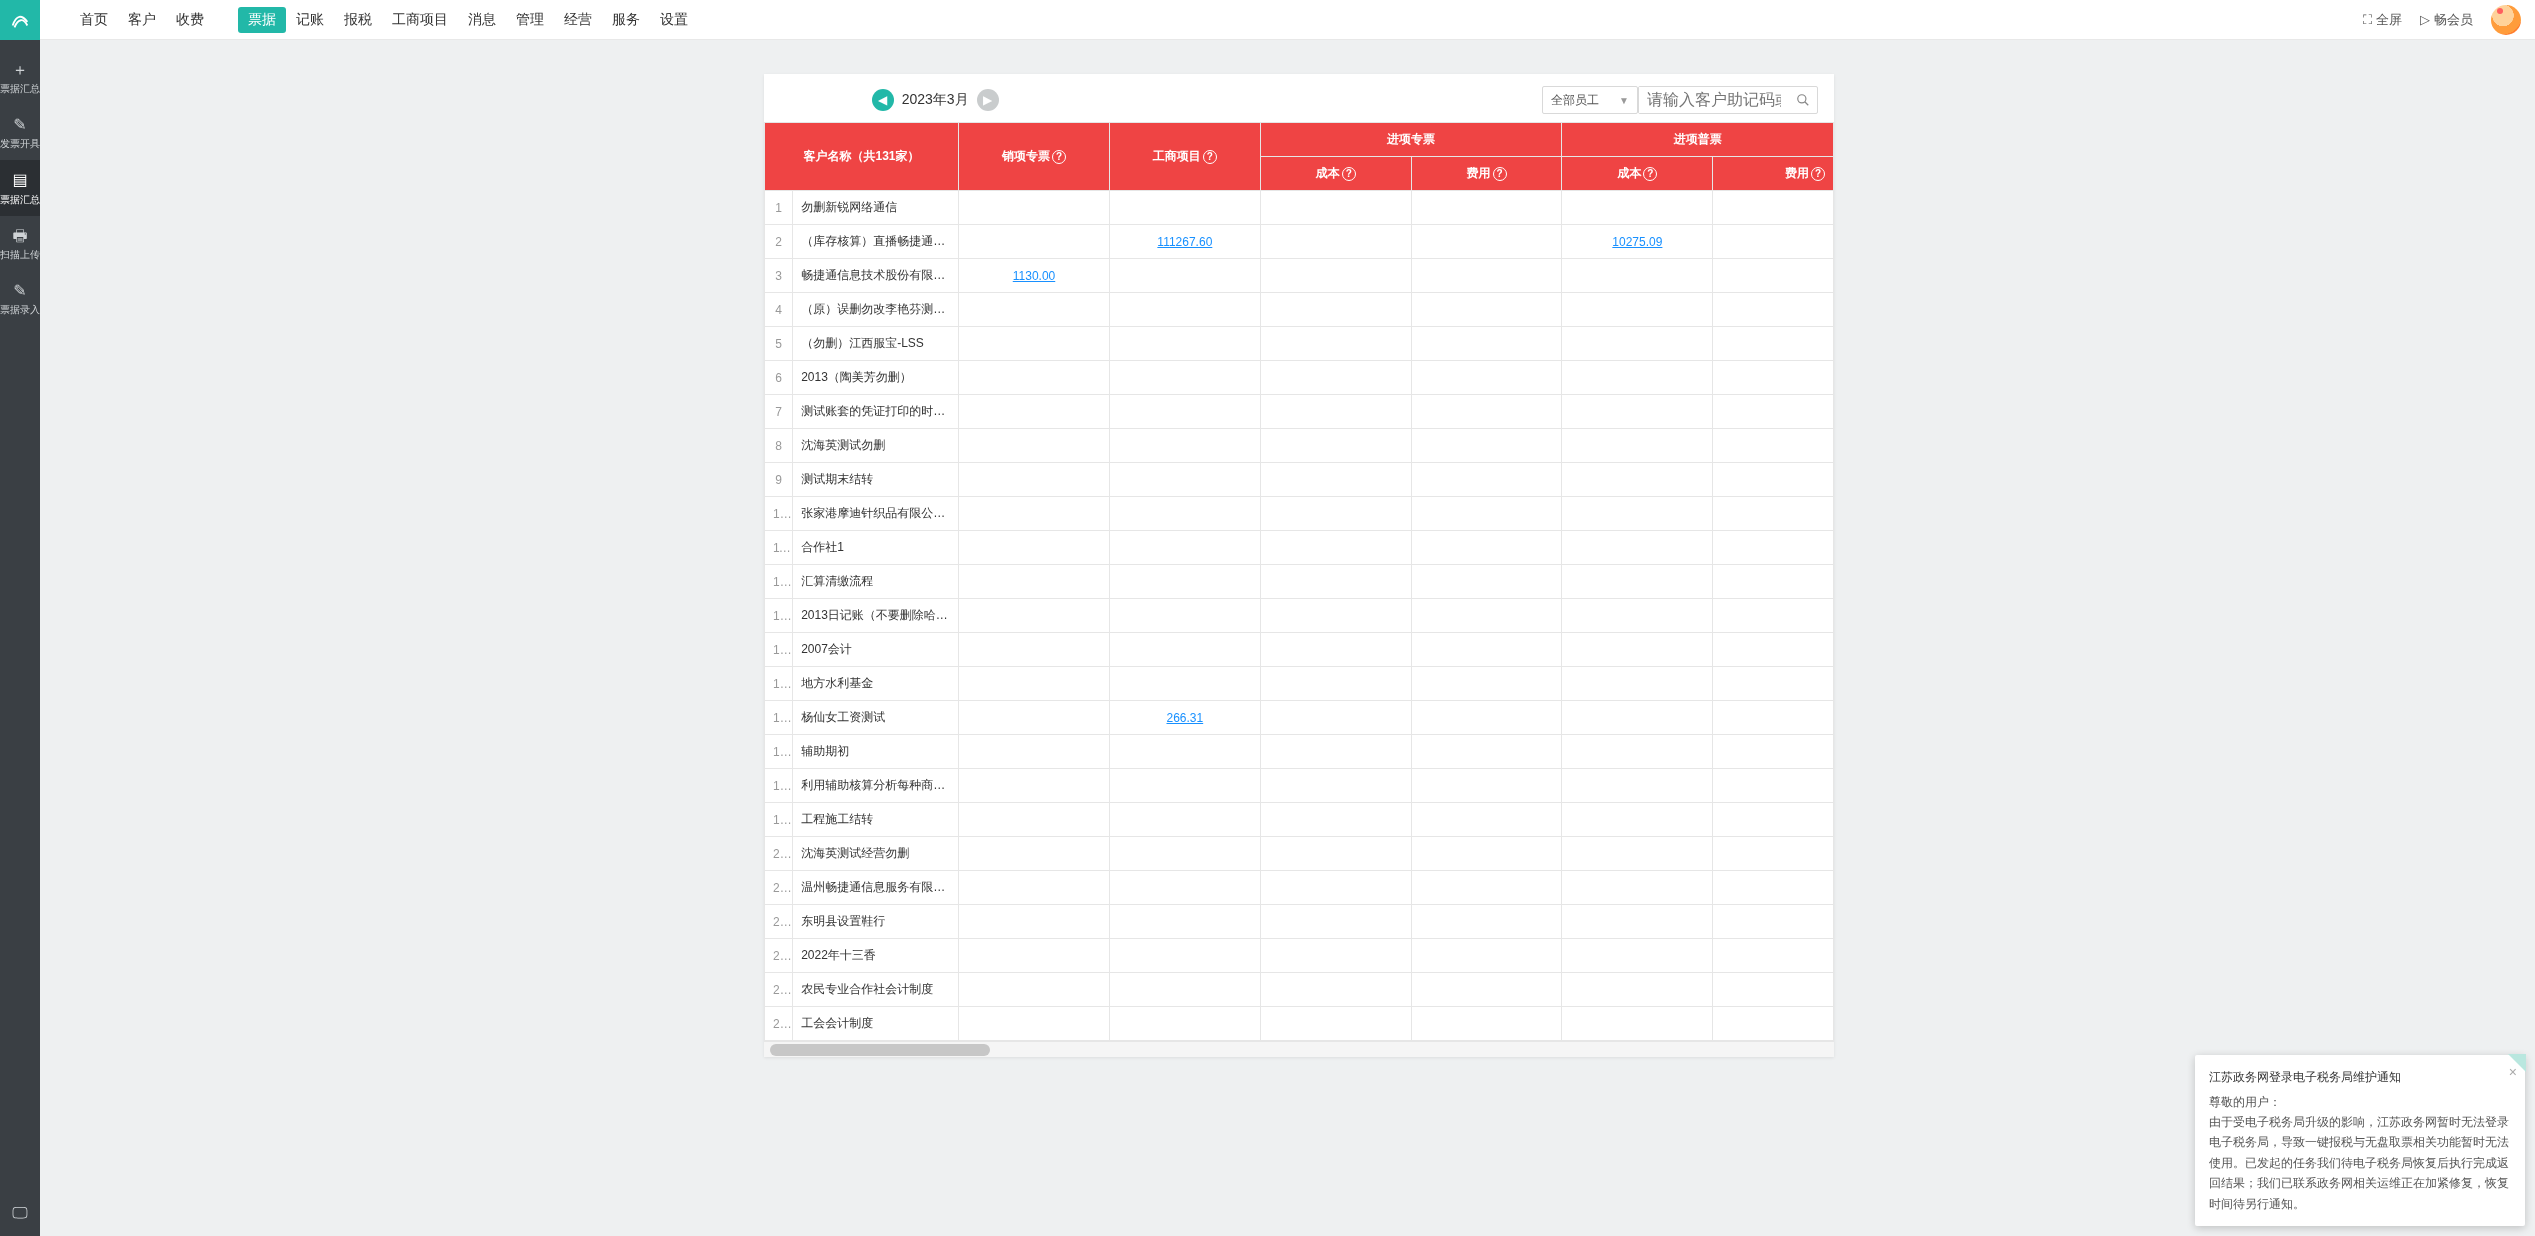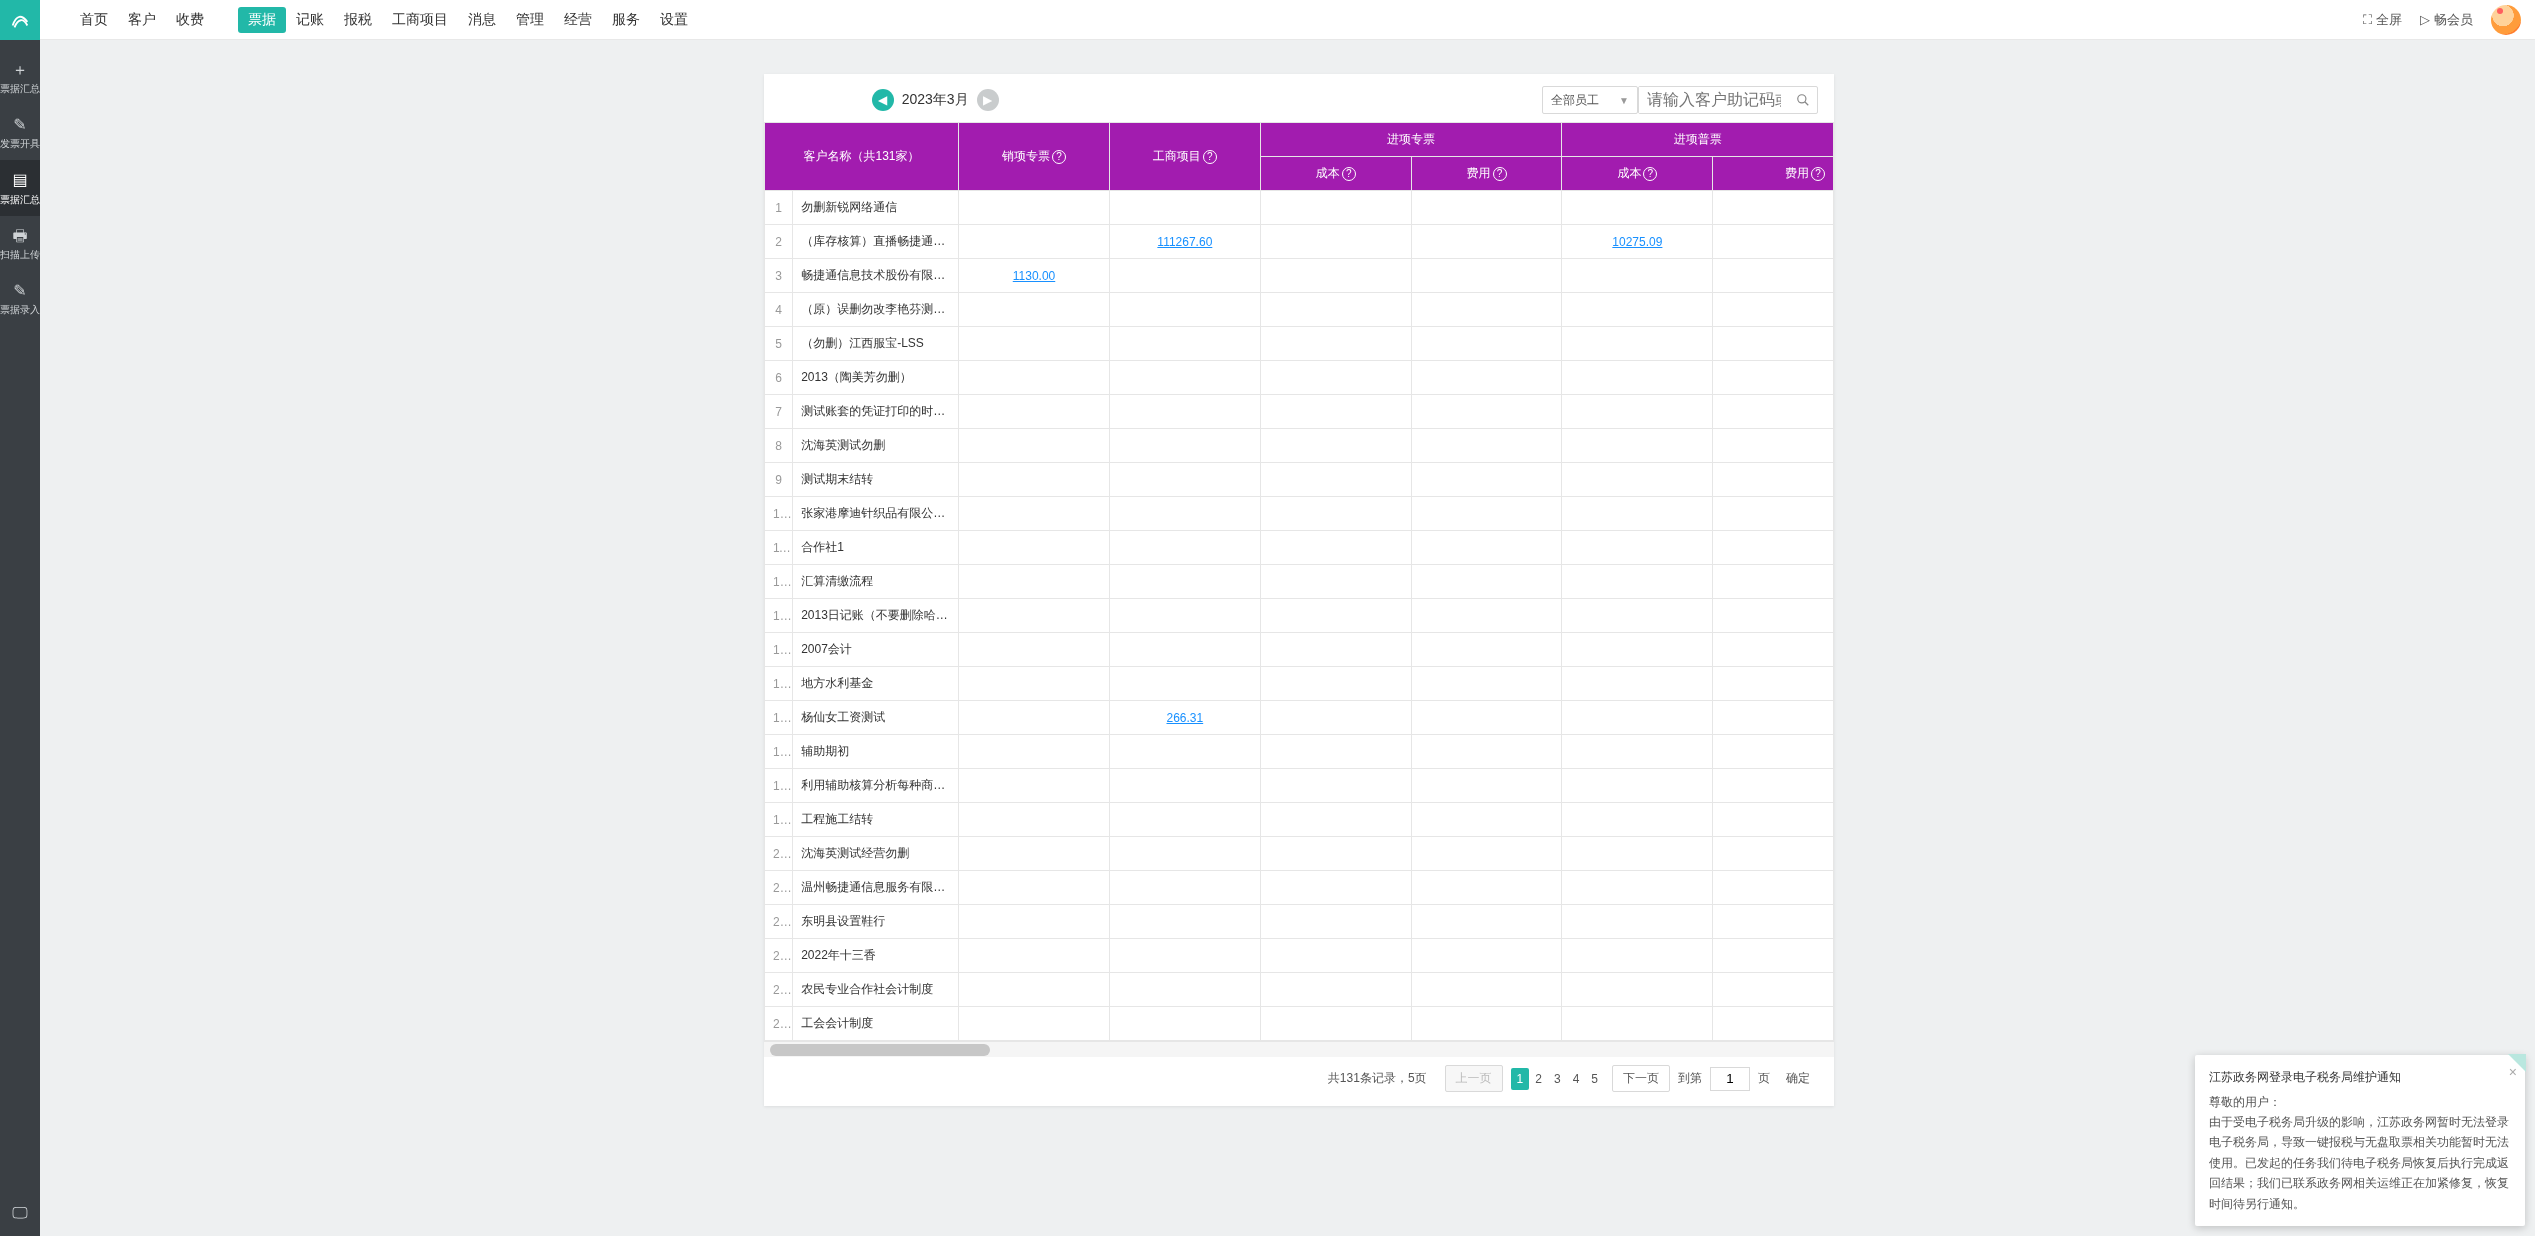--- a/index.html
+++ b/index.html
@@ -208,23 +208,23 @@
 }
 table.data th, table.data td {
   border: 1px solid #e6e6e6;
   padding: 0 8px;
   height: 34px;
   white-space: nowrap;
   overflow: hidden;
   text-overflow: ellipsis;
 }
 table.data thead th {
-  background: #a21caf;
+  background: #ef4444;
   color: #fff;
-  font-weight: normal;
+  font-weight: bold;
   text-align: center;
 }
 table.data .col-idx { width: 28px; text-align: center; color: #999; }
 table.data .col-name { width: 165px; text-align: left; }
 table.data .col-val { text-align: center; }
 table.data .col-val a { color: #1890ff; text-decoration: underline; }
 .help-q {
   display: inline-block;
   width: 14px; height: 14px;
   border: 1px solid #fff;
@@ -673,30 +673,20 @@
               <td class="col-val"></td>
               <td class="col-val"></td>
             </tr>
           </tbody>
       </table>
     </div>
     <div class="hscroll">
       <div class="hscroll-thumb"></div>
     </div>
 
-    <div class="pager">
-      <span class="summary">共131条记录，5页</span>
-      <span class="pg-btn disabled">上一页</span>
-      <span id="pg-nums"><span class="pg-num active">1</span><span class="pg-num">2</span><span class="pg-num">3</span><span class="pg-num">4</span><span class="pg-num">5</span></span>
-      <span class="pg-btn">下一页</span>
-      <span>到第</span>
-      <input class="goto-input" value="1" style="">
-      <span>页</span>
-      <span class="goto-confirm">确定</span>
-    </div>
   </div>
 
   <div class="notify">
     <div class="corner"></div>
     <div class="notify-close">×</div>
     <div class="notify-title">江苏政务网登录电子税务局维护通知</div>
     <div>尊敬的用户：</div>
     <div>由于受电子税务局升级的影响，江苏政务网暂时无法登录电子税务局，导致一键报税与无盘取票相关功能暂时无法使用。已发起的任务我们待电子税务局恢复后执行完成返回结果；我们已联系政务网相关运维正在加紧修复，恢复时间待另行通知。</div>
   </div>
 </div>

